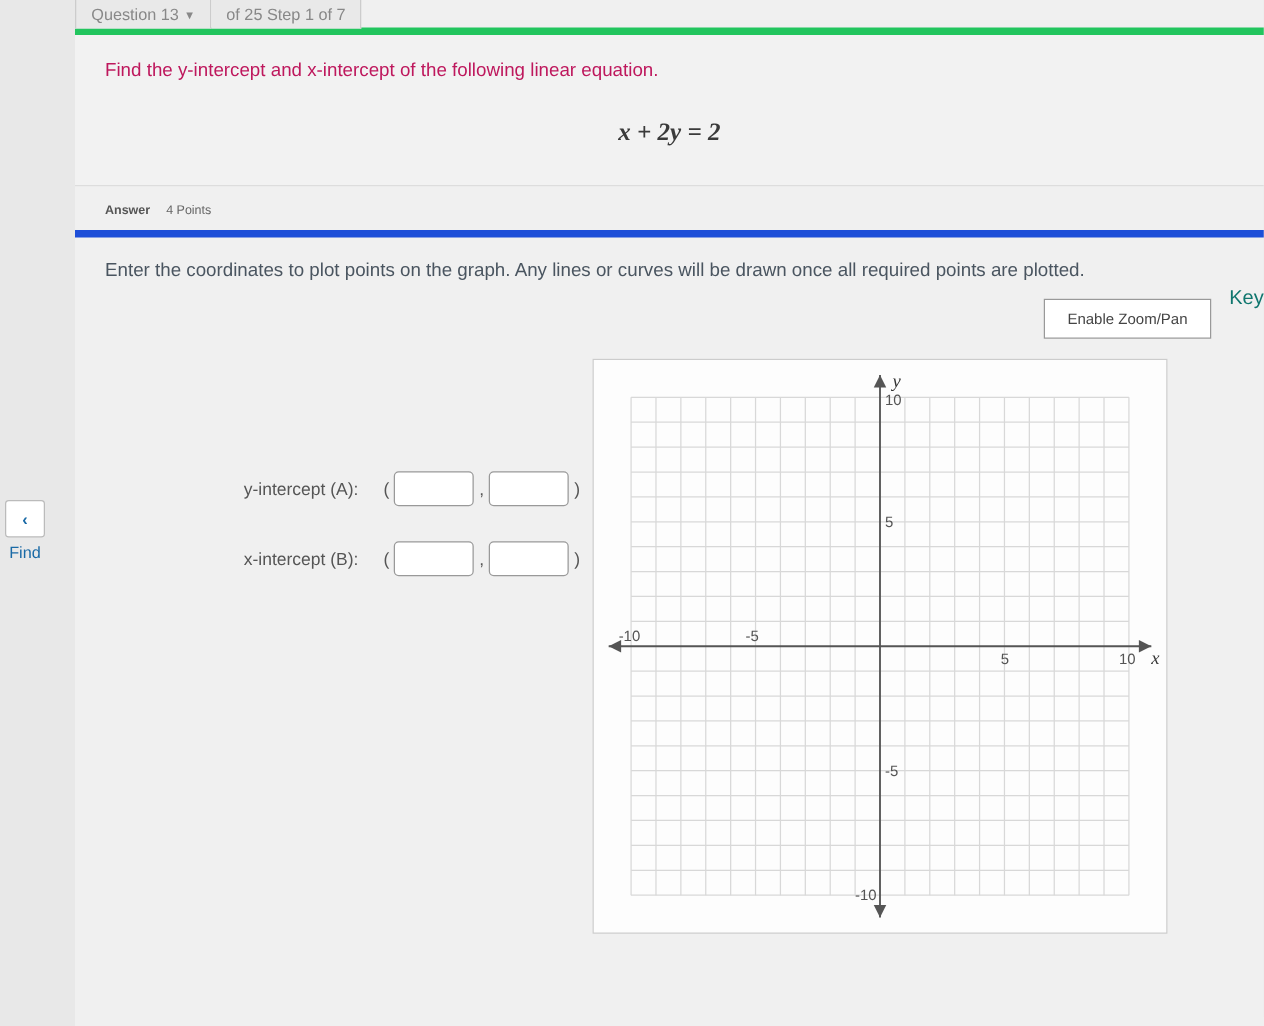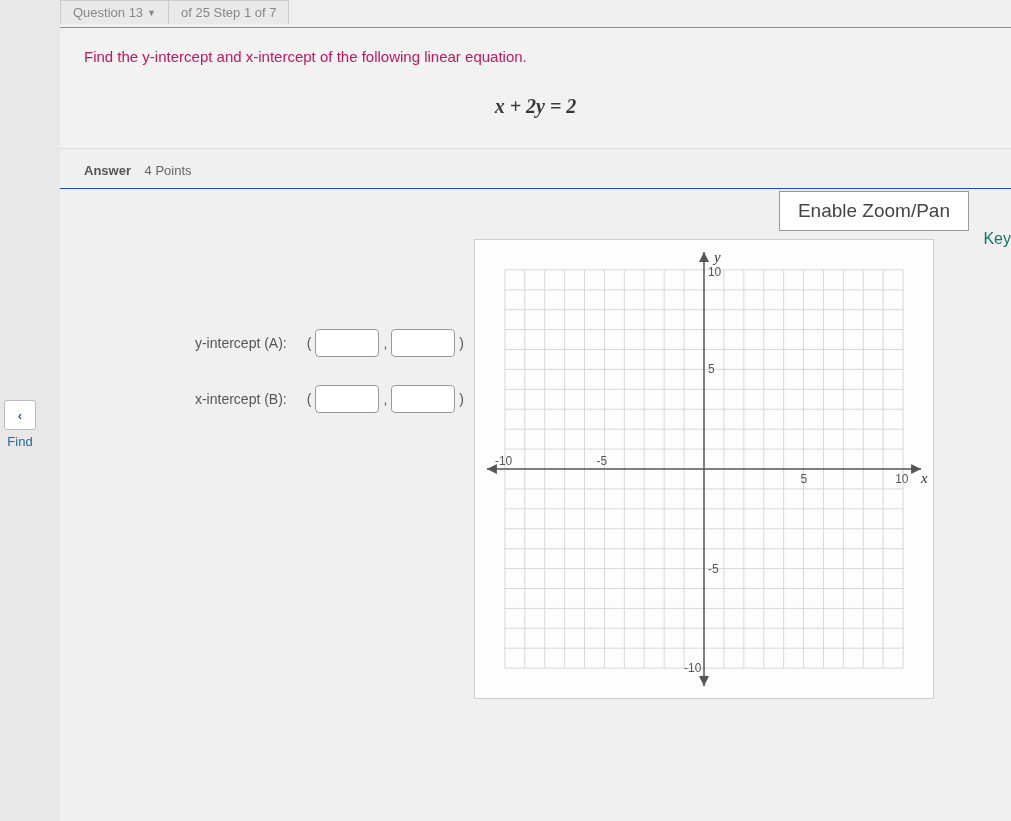--- a/index.html
+++ b/index.html
@@ -14,23 +14,23 @@
   .page {
     position: absolute;
     left: 60px;
     top: 0;
     right: 0;
     bottom: 0;
     background: #f0f0f0;
   }
   .tabrow {
     height: 28px;
-    border-bottom: 1px solid #22c55e;
-    display: flex;
-    align-items: flex-start;
+    border-bottom: 6px solid #22c55e;
+    display: flex;
+    align-items: center;
   }
   .tab {
     padding: 4px 12px;
     border: 1px solid #ccc;
     border-bottom: none;
     background: #e9e9e9;
     color: #888;
     font-size: 13px;
     display: flex;
     align-items: center;
@@ -51,23 +51,23 @@
   .equation {
     text-align: center;
     font-family: "Times New Roman", serif;
     font-style: italic;
     font-size: 20px;
     color: #3a3a3a;
     font-weight: bold;
   }
   .answer-header {
     padding: 14px 24px 10px 24px;
-    border-bottom: 1px solid #1d4ed8;
+    border-bottom: 6px solid #1d4ed8;
     color: #666;
-    font-size: 13px;
+    font-size: 10px;
   }
   .answer-header b { color: #555; font-weight: bold; margin-right: 10px; }
   .key-label {
     position: absolute;
     right: 0;
     top: 230px;
     color: #0f766e;
     font-size: 16px;
   }
   .instructions {
@@ -108,21 +108,21 @@
     flex: 1;
     position: relative;
   }
   .zoom-btn {
     position: absolute;
     right: 18px;
     top: 2px;
     border: 1px solid #999;
     background: #fff;
     padding: 8px 18px;
-    font-size: 19px;
+    font-size: 12px;
     color: #444;
     cursor: pointer;
   }
   .graph-box {
     position: absolute;
     left: 0;
     top: 50px;
     width: 460px;
     height: 460px;
     border: 1px solid #ccc;
@@ -181,20 +181,21 @@
     <div class="equation">x + 2y = 2</div>
   </div>
 
   <div class="answer-header">
     <b>Answer</b>
     <span>4 Points</span>
   </div>
 
   <div class="key-label">Key</div>
 
+  <div class="instructions">Enter the coordinates to plot points on the graph. Any lines or curves will be drawn once all required points are plotted.</div>
 
   <div class="work-area">
 
     <div class="inputs-col">
       <div class="input-row">
         <label>y-intercept (A):</label>
         <span class="paren">(</span>
         <input class="coord-input" value="" style="">
         <span class="paren">,</span>
         <input class="coord-input" value="" style="">

